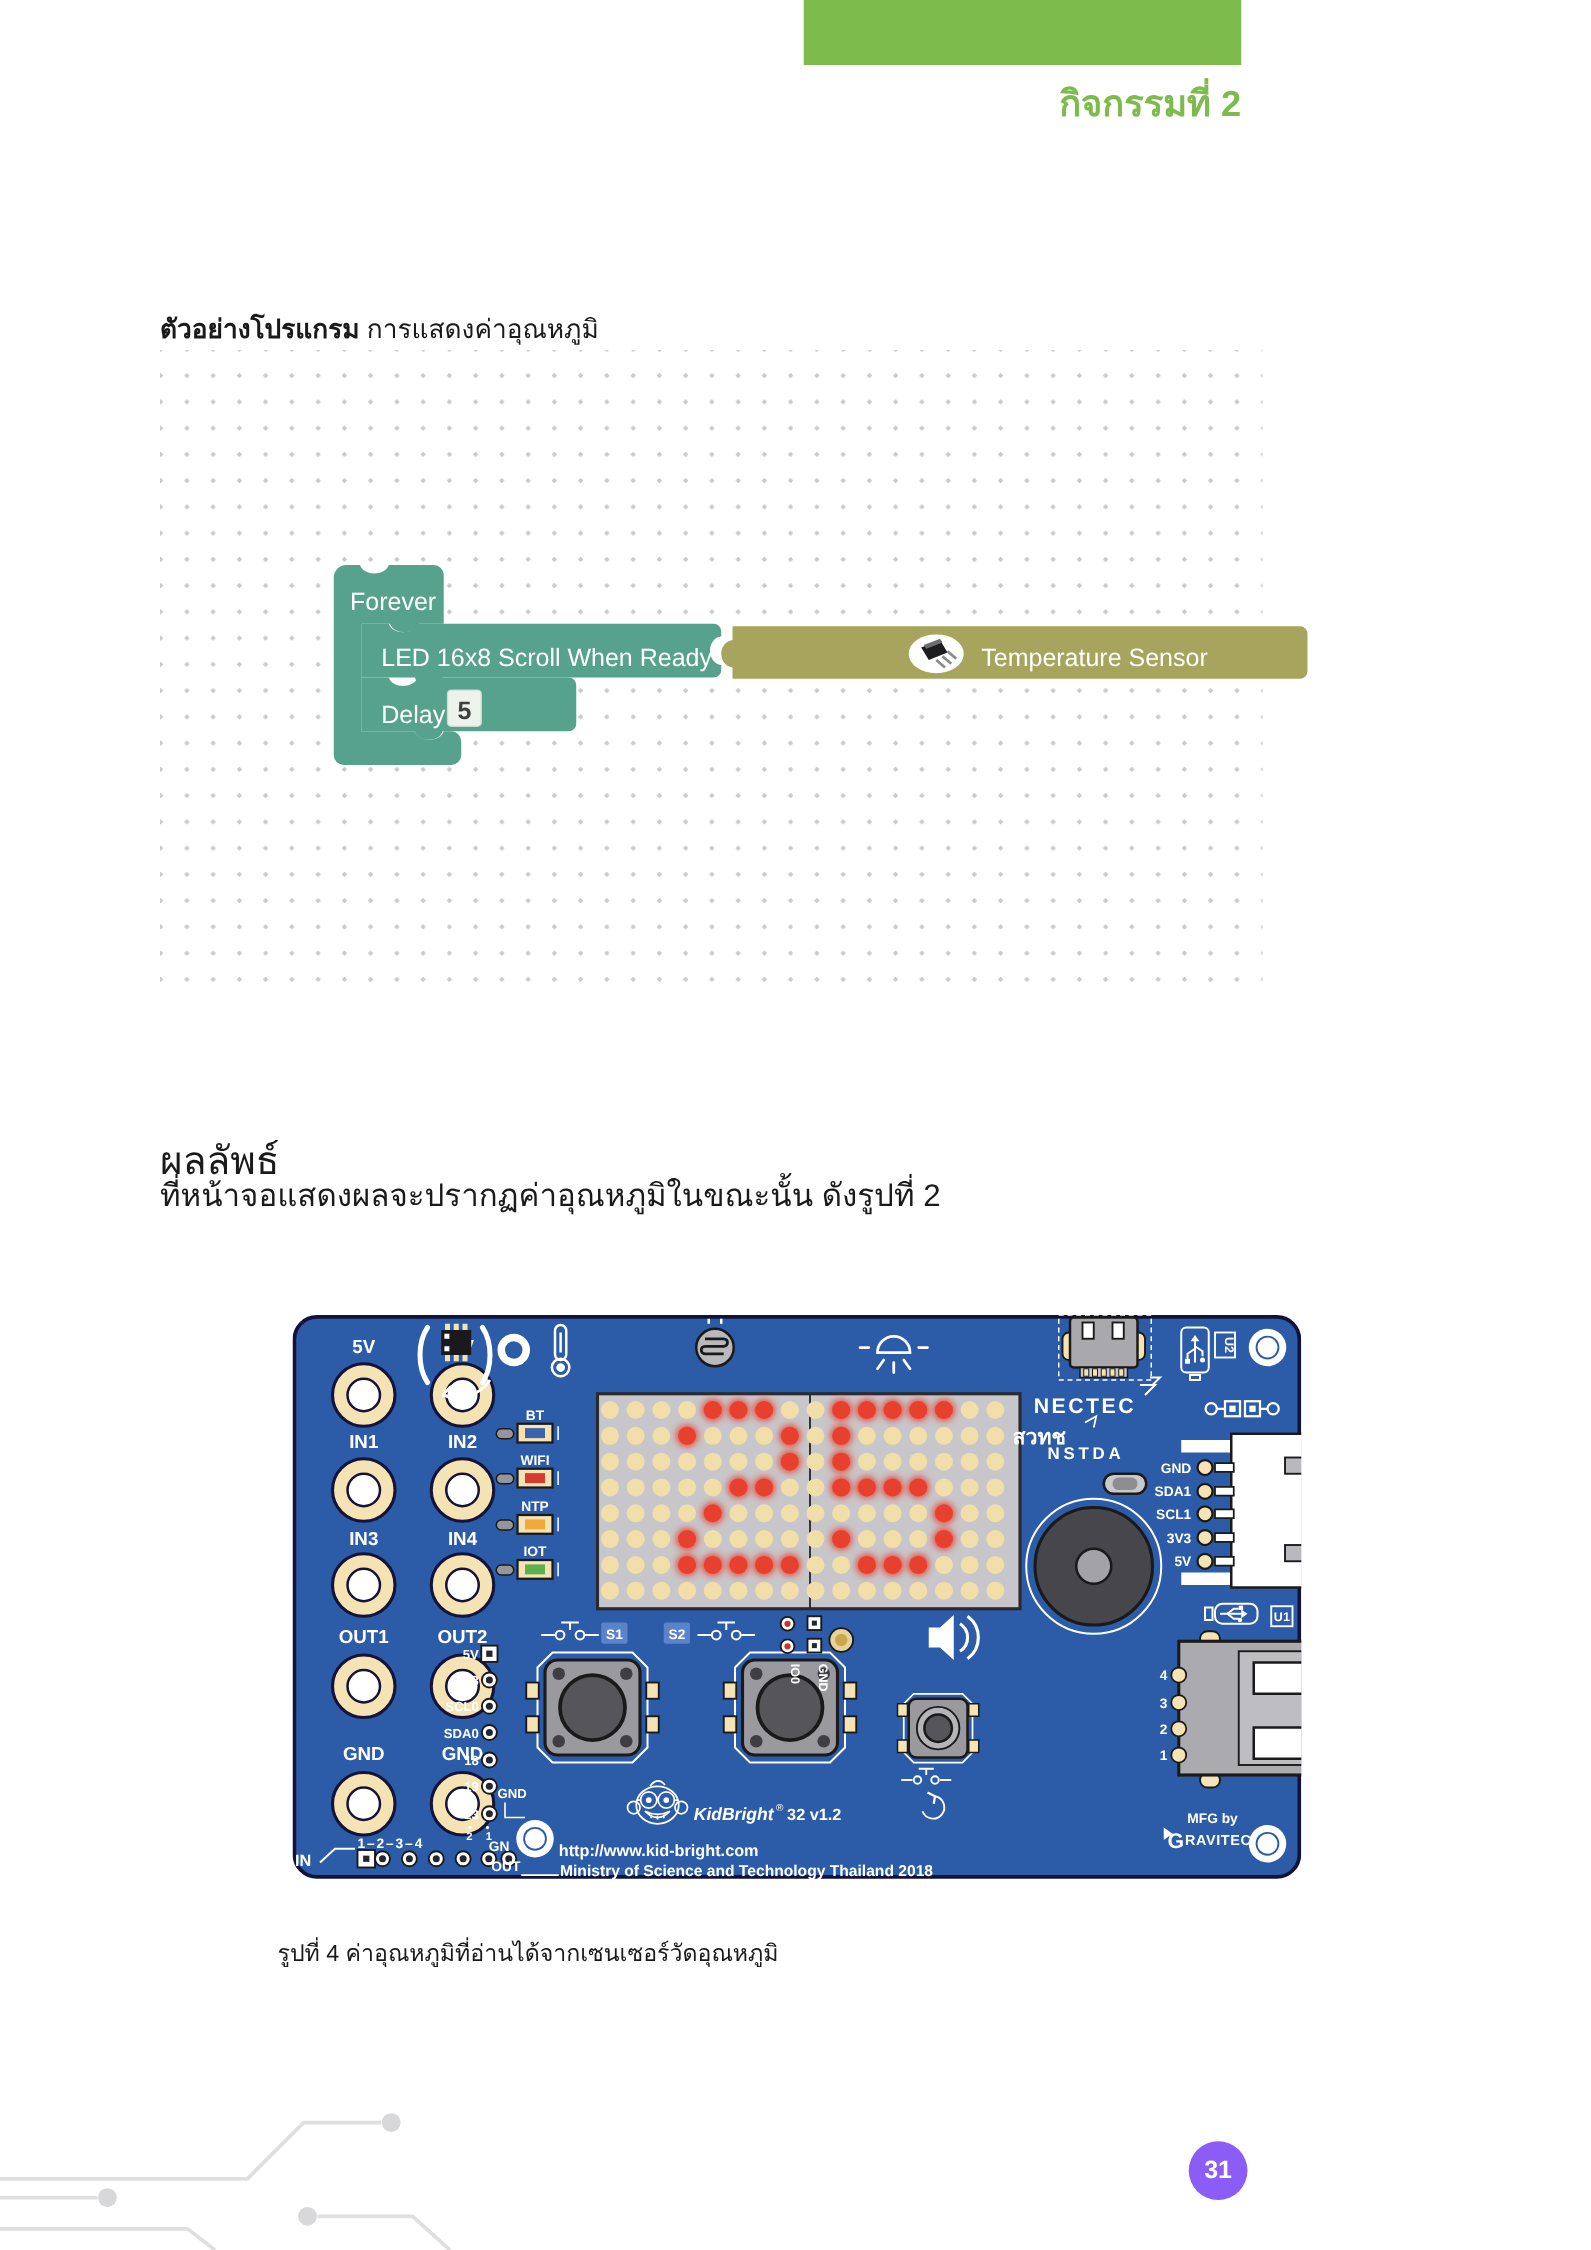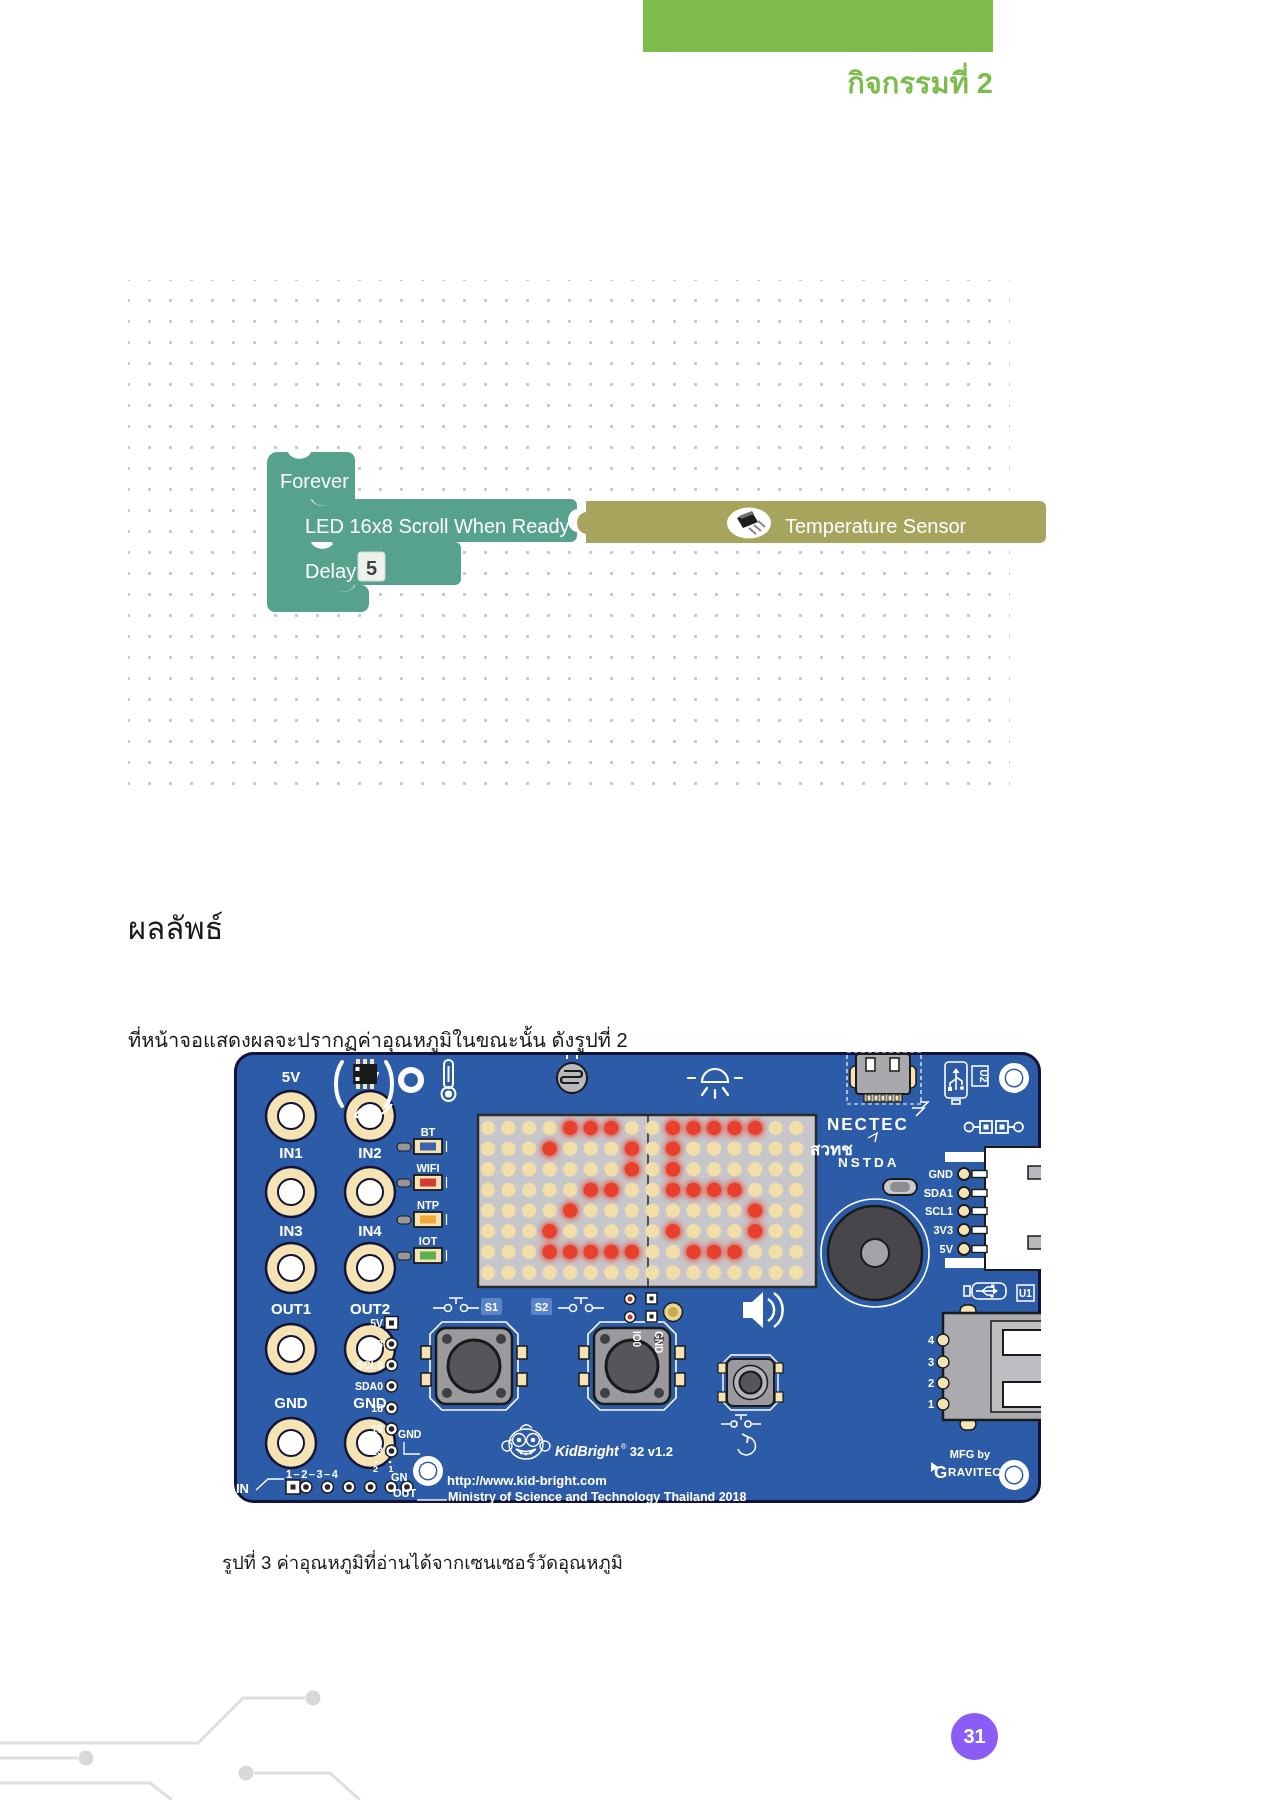--- a/index.html
+++ b/index.html
@@ -10,21 +10,21 @@
   #activity-title{left:493px;top:60px;width:500px;text-align:right;font-size:29px;font-weight:bold;}
   #prog-heading{left:128px;top:246px;font-size:21px;}
   #prog-heading b{font-weight:bold;}
   #block-canvas{left:128px;top:280px;width:882px;height:520px;
      background-image:radial-gradient(#c9c9ce 1.6px, transparent 1.8px);
      background-size:21px 21px;background-position:11px 10px;}
   #blocks-svg{left:128px;top:280px;}
   .blocktext{font-family:"Liberation Sans",sans-serif;font-size:20px;fill:#ffffff;}
   #fig1-caption{left:128px;top:843px;width:950px;font-size:18.5px;}
   #result-heading{left:128px;top:903px;font-size:31px;font-weight:normal;}
-  #result-body{left:128px;top:1024px;font-size:20px;}
+  #result-body{left:128px;top:936px;font-size:25px;}
   #board-svg{left:234px;top:1052px;}
   #fig2-caption{left:222px;top:1548px;font-size:18.5px;}
   #page-num{left:951px;top:1713px;width:47px;height:47px;border-radius:50%;
      display:flex;align-items:center;justify-content:center;color:#fff;font-size:20px;font-weight:bold;}
   svg text{font-family:"Liberation Sans",sans-serif;}
   .deco{pointer-events:none;}
 </style>
 </head>
 <body>
 
@@ -40,20 +40,23 @@
       <path d="M133,26 L117,48 V148"></path>
       <path d="M119,205 V310 L92,342 V352"></path>
     </g>
     <g fill="#d8d8db">
       <circle cx="95" cy="38" r="7.5"></circle>
       <circle cx="117" cy="158" r="7.5"></circle>
       <circle cx="92" cy="361" r="7.5"></circle>
     </g>
   </svg>
 
+  <div id="prog-heading" class="abs">
+    <b>ตัวอย่างโปรแกรม</b><span> การแสดงค่าอุณหภูมิ</span>
+  </div>
 
   <div id="block-canvas" class="abs"></div>
 
   <svg id="blocks-svg" class="abs" width="930" height="520" viewBox="0 0 930 520">
 
     <path fill="#57A28C" d="M139,182 a10,10 0 0 1 10,-10 H160 c3,9 20,9 23,0 H219 a8,8 0 0 1 8,8 v39 H207 c-3,9 -20,9 -23,0 H161 v86 h43 c3,9 20,9 23,0 h6 a8,8 0 0 1 8,8 v11 a8,8 0 0 1 -8,8 H147 a8,8 0 0 1 -8,-8 Z"></path>
 
     <path fill="#57A28C" d="M161,219 H183 c3,9 20,9 23,0 H443 a6,6 0 0 1 6,6 v4 c-12,2 -12,21 0,23 v4 a6,6 0 0 1 -6,6 H226 c-2,9 -20,9 -22,0 H161 Z"></path>
 
     <path fill="#57A28C" d="M161,262 H183 c3,9 20,9 23,0 H327 a6,6 0 0 1 6,6 v31 a6,6 0 0 1 -6,6 H226 c-2,9 -20,9 -22,0 H161 Z"></path>
@@ -658,21 +661,21 @@
       <circle cx="-7" cy="2" r="1.6" fill="#fff"></circle>
         <circle cx="7" cy="2" r="1.6" fill="#fff"></circle>
       <path d="M-10,11 q10,10 20,0 q-10,5 -20,0 Z"></path>
       <path d="M-5,13.5 v3 M0,14.5 v3 M5,13.5 v3"></path>
     </g>
     <text x="321" y="404" fill="#fff"><tspan font-size="14" font-weight="bold" font-style="italic">KidBright</tspan><tspan font-size="8" dy="-7" dx="2">®</tspan><tspan font-size="13" font-weight="bold" dy="7" dx="3">32  v1.2</tspan></text>
     <text x="213" y="433" font-size="13" font-weight="bold" fill="#fff">http://www.kid-bright.com</text>
     <text x="214" y="449" font-size="12.5" font-weight="bold" fill="#fff">Ministry of Science and Technology Thailand 2018</text>
   </svg>
 
-  <div id="fig2-caption" class="abs">รูปที่ 3 ค่าอุณหภูมิที่อ่านได้จากเซนเซอร์วัดอุณหภูมิ</div>
+  <div id="fig2-caption" class="abs">รูปที่ 4 ค่าอุณหภูมิที่อ่านได้จากเซนเซอร์วัดอุณหภูมิ</div>
 
   <svg class="abs deco" style="left:0;top:1655px" width="400" height="145">
     <g stroke="#dfdfe2" stroke-width="3" fill="none">
       <path d="M305,43 H243 L198,88 H0"></path>
       <path d="M0,103 H78"></path>
       <path d="M0,128 H150 L172,145"></path>
       <path d="M360,145 L330,118 H254"></path>
     </g>
     <g fill="#d8d8db">
       <circle cx="313" cy="43" r="7.5"></circle>

